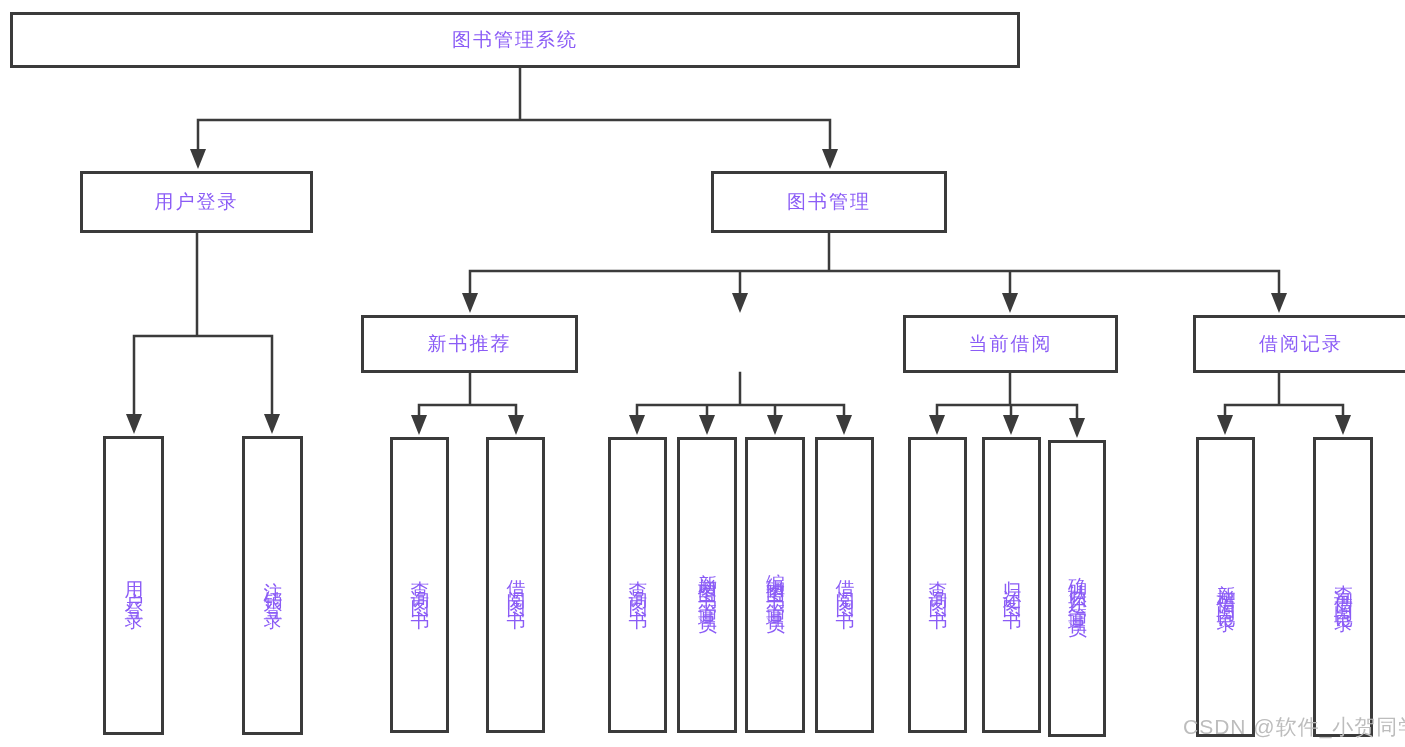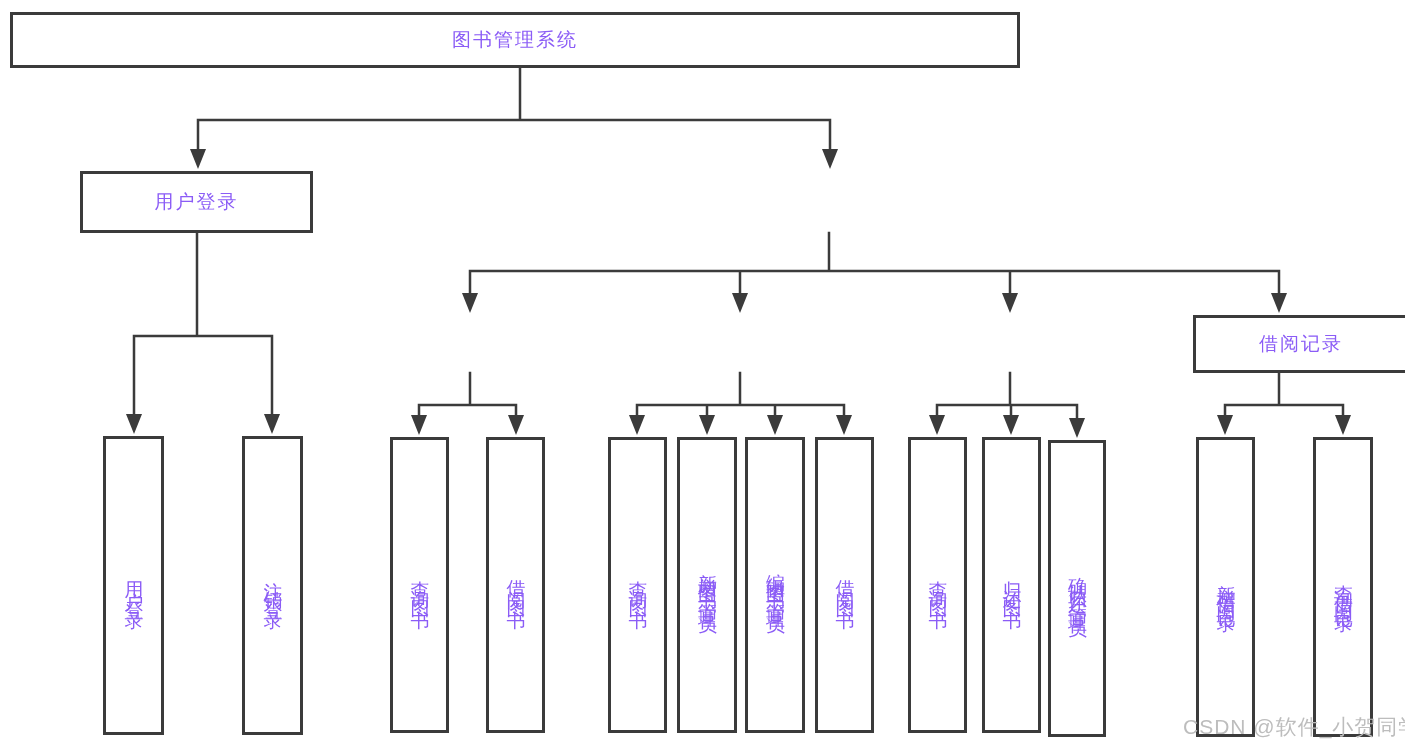--- a/index.html
+++ b/index.html
@@ -88,21 +88,24 @@
       <polygon points="1003,415 1019,415 1011,435"></polygon>
       <polygon points="1069,418 1085,418 1077,438"></polygon>
       <polygon points="1217,415 1233,415 1225,435"></polygon>
       <polygon points="1335,415 1351,415 1343,435"></polygon>
     </g>
   </svg>
 
   <div class="node" style="left:10px; top:12px; width:1010px; height:56px;">图书管理系统</div>
 
   <div class="node" style="left:80px; top:171px; width:233px; height:62px;">用户登录</div>
+  <div class="node" style="left:711px; top:171px; width:236px; height:62px;">图书管理</div>
 
+  <div class="node" style="left:361px; top:315px; width:217px; height:58px;">新书推荐</div>
+  <div class="node" style="left:903px; top:315px; width:215px; height:58px;">当前借阅</div>
   <div class="node" style="left:1171px; top:315px; width:216px; height:58px;margin-left:22px;">借阅记录</div>
 
   <div class="node vnode" style="left:103px; top:436px; width:61px; height:299px;">用户登录</div>
   <div class="node vnode" style="left:242px; top:436px; width:61px; height:299px;">注销登录</div>
 
   <div class="node vnode" style="left:390px; top:437px; width:59px; height:296px;">查询图书</div>
   <div class="node vnode" style="left:486px; top:437px; width:59px; height:296px;">借阅图书</div>
 
   <div class="node vnode" style="left:608px; top:437px; width:59px; height:296px;">查询图书</div>
   <div class="node vnode vnode-long" style="left:677px; top:437px; width:60px; height:296px;">新增图书（管理员）</div>

